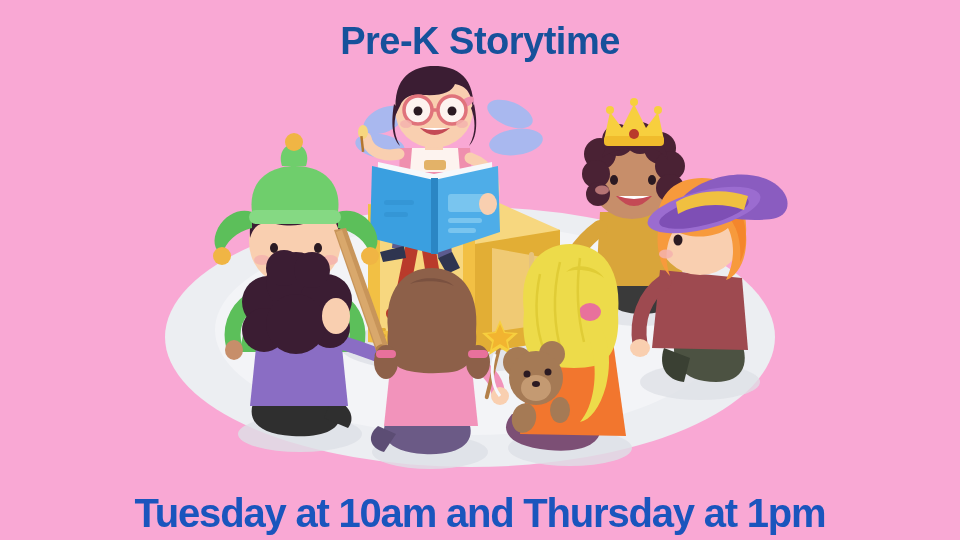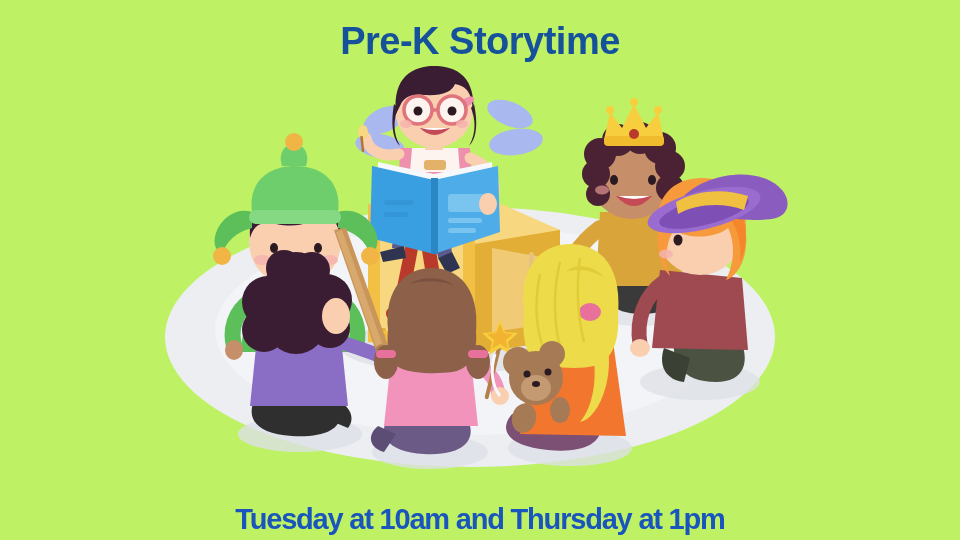--- a/index.html
+++ b/index.html
@@ -5,39 +5,39 @@
   html,body{margin:0;padding:0;}
   body{
     width:960px;height:540px;
     background:#ffffff;
     font-family:"Liberation Sans", sans-serif;
     overflow:hidden;
     position:relative;
   }
   .poster{
     position:absolute;inset:0;
-    background:#bef264;
+    background:#f9a8d4;
   }
   .title{
     position:absolute;
     top:22px;left:0;width:960px;
     text-align:center;
     font-family:"Liberation Sans", sans-serif;
     font-size:38px;
     font-weight:700;
     letter-spacing:-0.5px;
     color:#16519b;
     line-height:1;
   }
   .footer-text{
     position:absolute;
     bottom:6px;left:0;width:960px;
     text-align:center;
     font-family:"Liberation Sans", sans-serif;
-    font-size:29px;
+    font-size:40px;
     font-weight:700;
     letter-spacing:-1.2px;
     color:#1a55bd;
     line-height:1.05;
   }
   .art{
     position:absolute;
     left:0;top:62px;
     width:960px;height:420px;
   }

